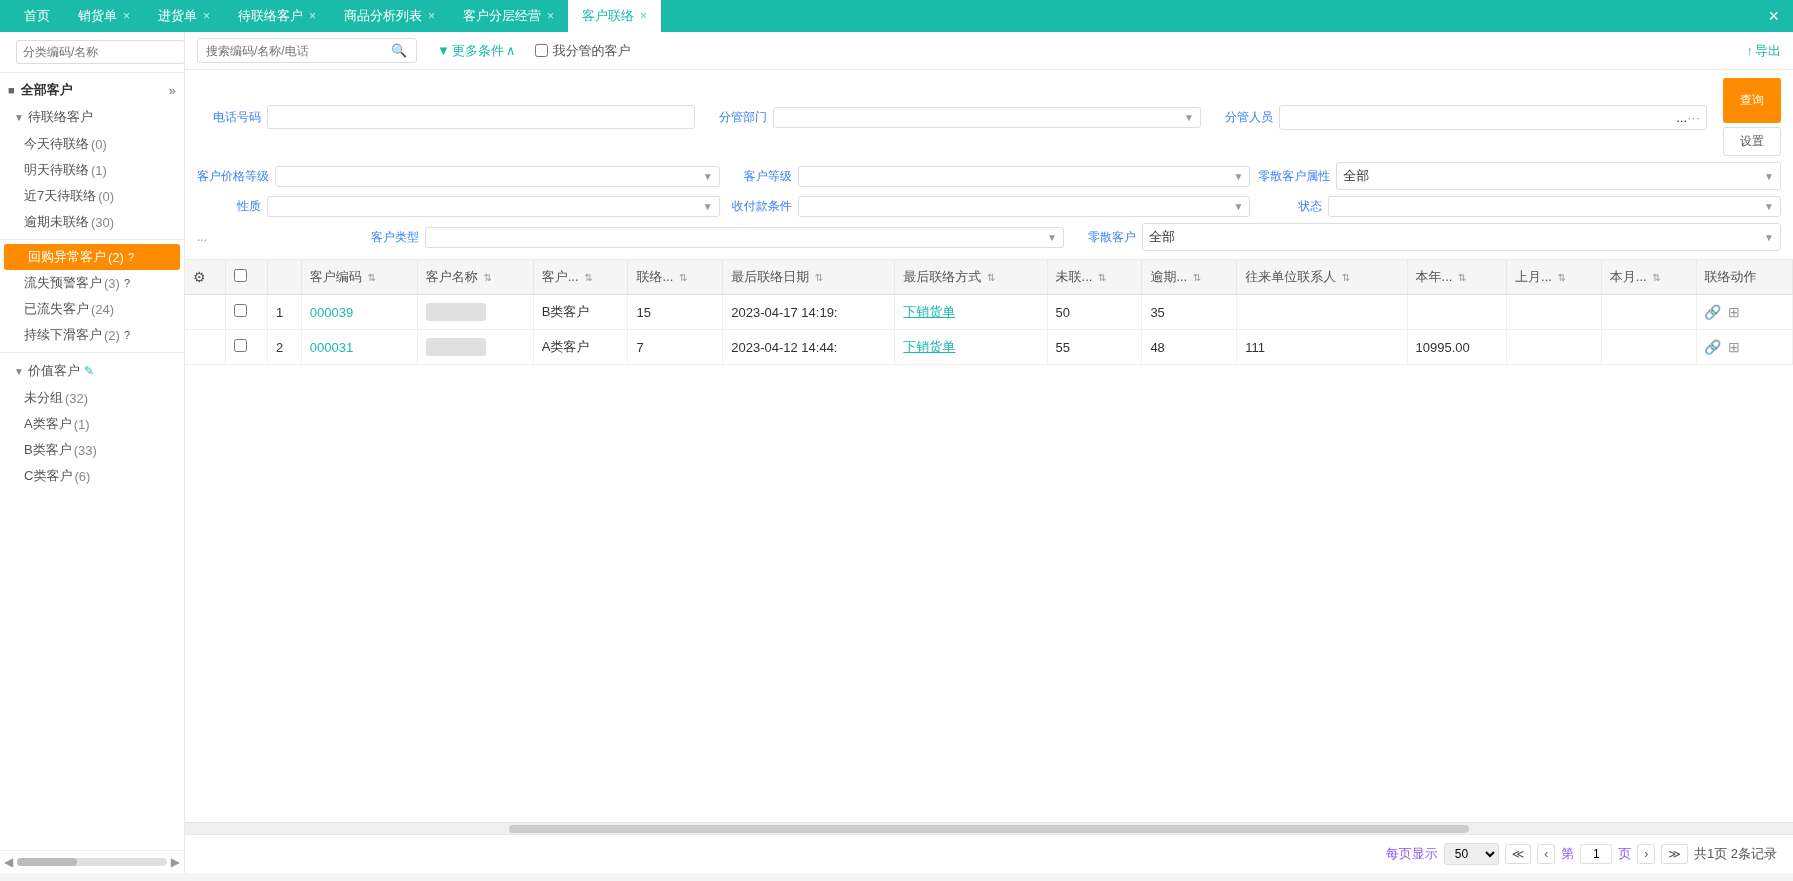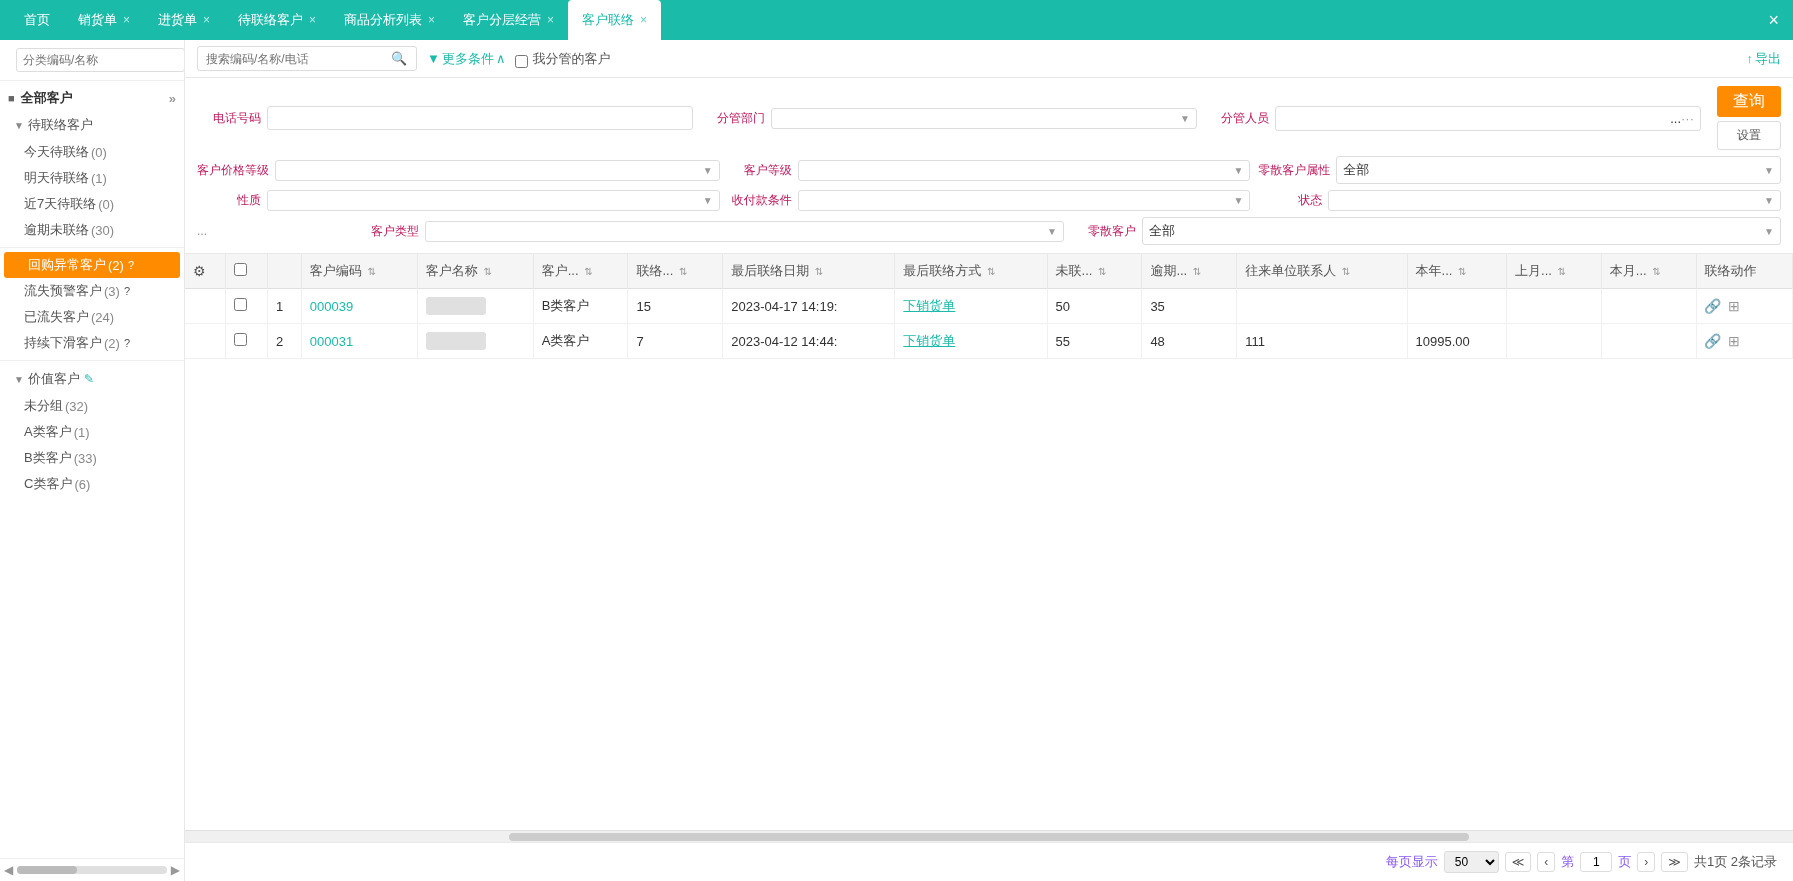--- a/index.html
+++ b/index.html
@@ -1,20 +1,20 @@
 <!DOCTYPE html>
 <html><head>
   <meta charset="utf-8">
   <style>
     * { box-sizing: border-box; margin: 0; padding: 0; font-family: 'Microsoft YaHei', Arial, sans-serif; font-size: 13px; }
     body { background: #f5f5f5; overflow: hidden; width: 1793px; height: 881px; }
 
     
     .top-nav {
-      display: flex; align-items: center; background: #1bbbaa; height: 40px; padding: 0 10px;
+      display: flex; align-items: center; background: #1bbbaa; height: 32px; padding: 0 10px;
       position: relative;
     }
     .top-nav-item {
       color: #fff; padding: 0 14px; height: 40px; display: flex; align-items: center;
       cursor: pointer; font-size: 14px; white-space: nowrap;
     }
     .top-nav-item.active {
       background: #fff; color: #1bbbaa; border-radius: 4px 4px 0 0;
     }
     .top-nav-item .close-x {
@@ -85,74 +85,74 @@
 
     
     .content-area {
       flex: 1; display: flex; flex-direction: column; overflow: hidden;
       background: #f5f5f5;
     }
 
     
     .filter-bar {
       background: #fff; padding: 6px 12px; border-bottom: 1px solid #e8e8e8;
-      display: flex; align-items: center; gap: 10px;
+      display: flex; align-items: center; gap: 20px;
     }
     .search-input-box {
       display: flex; align-items: center; border: 1px solid #ddd; border-radius: 3px;
       padding: 4px 8px; background: #fff; width: 220px;
     }
     .search-input-box input {
       border: none; outline: none; font-size: 12px; flex: 1; color: #999;
     }
     .search-input-box .search-icon { color: #1bbbaa; margin-left: 4px; cursor: pointer; }
     .more-conditions {
       color: #1bbbaa; cursor: pointer; font-size: 12px; display: flex; align-items: center; gap: 2px;
       white-space: nowrap;
     }
     .filter-checkbox {
-      display: flex; align-items: flex-end; gap: 4px; font-size: 12px; color: #555;
+      display: flex; align-items: center; gap: 4px; font-size: 12px; color: #555;
     }
     .filter-checkbox input { cursor: pointer; }
     .export-btn {
       margin-left: auto; color: #1bbbaa; cursor: pointer; font-size: 12px;
       display: flex; align-items: center; gap: 2px;
     }
 
     
     .advanced-filter {
       background: #fff; padding: 8px 12px; border-bottom: 1px solid #e8e8e8;
       position: relative;
     }
     .filter-row {
       display: flex; align-items: center; gap: 8px; margin-bottom: 6px;
     }
     .filter-row:last-child { margin-bottom: 0; }
     .filter-field {
       display: flex; align-items: center; flex: 1; min-width: 0;
     }
     .filter-label {
-      color: #be185d; font-size: 12px; white-space: nowrap; min-width: 70px; text-align: right; padding-right: 6px;
+      color: #3b82f6; font-size: 12px; white-space: nowrap; min-width: 70px; text-align: right; padding-right: 6px;
     }
     .filter-input {
       flex: 1; border: 1px solid #ddd; border-radius: 3px; padding: 4px 6px;
       font-size: 12px; outline: none; color: #333;
     }
     .filter-select {
       flex: 1; border: 1px solid #ddd; border-radius: 3px; padding: 4px 6px;
       font-size: 12px; outline: none; color: #333; background: #fff;
       display: flex; align-items: center; justify-content: space-between; cursor: pointer;
     }
     .filter-select .chevron { color: #999; font-size: 10px; }
     .filter-action-btns {
       display: flex; flex-direction: column; gap: 4px; margin-left: 8px;
     }
     .btn-query {
       background: #ff8c00; color: #fff; border: none; border-radius: 3px;
-      padding: 5px 16px; cursor: pointer; font-size: 16px; white-space: nowrap;
+      padding: 14px 16px; cursor: pointer; font-size: 12px; white-space: nowrap;
     }
     .btn-setting {
       background: #fff; color: #555; border: 1px solid #ddd; border-radius: 3px;
       padding: 5px 16px; cursor: pointer; font-size: 12px; white-space: nowrap;
     }
     .filter-more-btn {
       color: #999; font-size: 12px; cursor: pointer; display: flex; align-items: center;
     }
 
     

